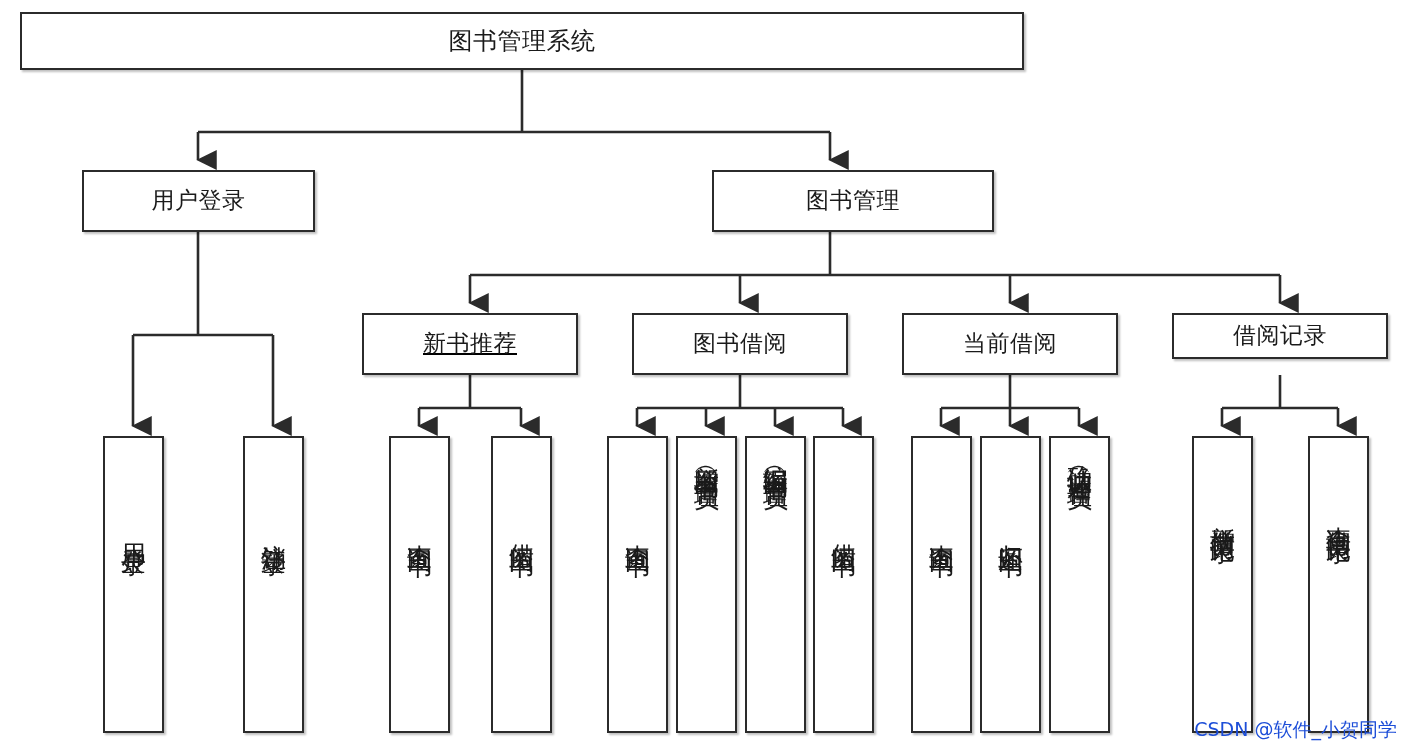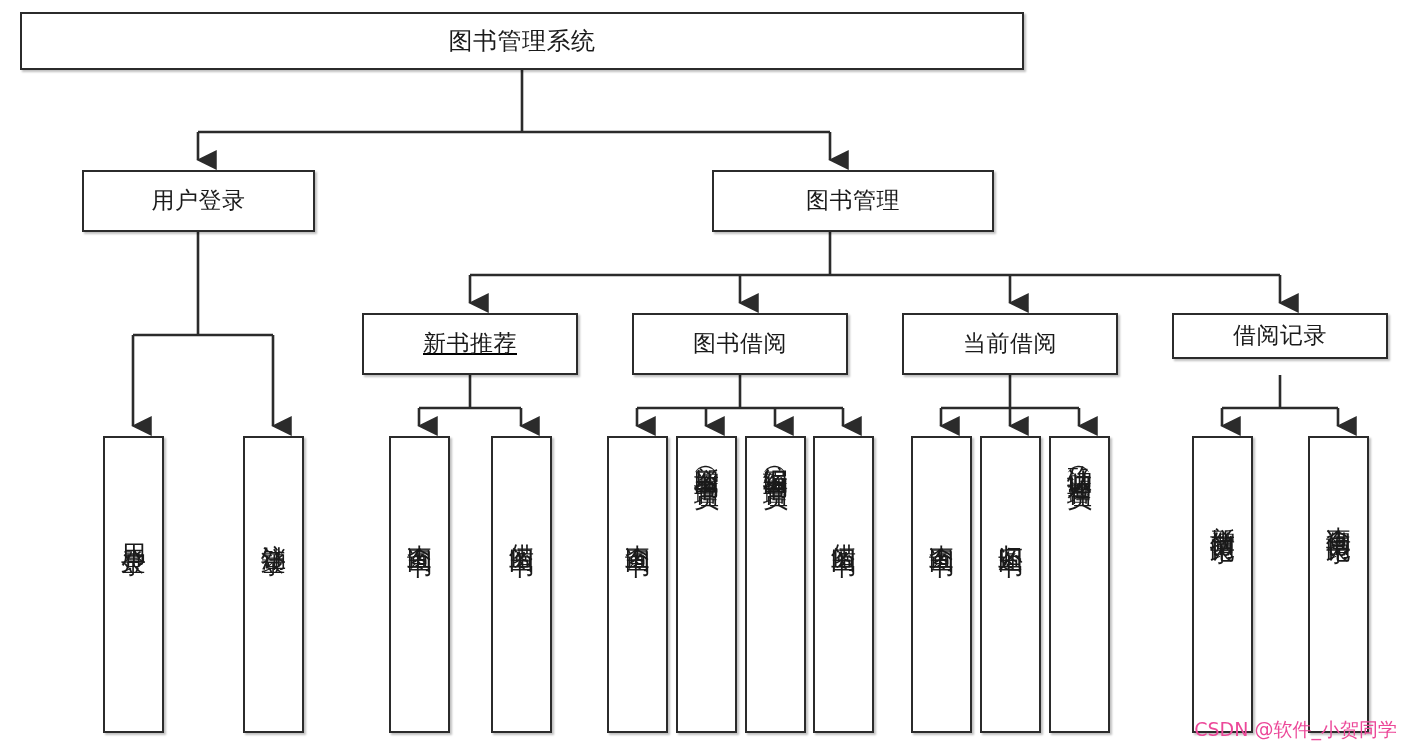--- a/index.html
+++ b/index.html
@@ -68,21 +68,21 @@
     margin-top: 78px;
   }
   .node.vert.mid2 .label {
     margin-top: 60px;
   }
   .watermark {
     position: absolute;
     right: 8px;
     bottom: 4px;
     font-size: 19px;
-    color: #ec4899;
+    color: #1d4ed8;
     white-space: nowrap;
     font-family: "DejaVu Sans", "Liberation Sans", sans-serif;
   }
 </style>
 </head>
 <body>
 
 <div id="diagram-root">
 
   <svg id="connectors" viewBox="0 0 1405 747">

